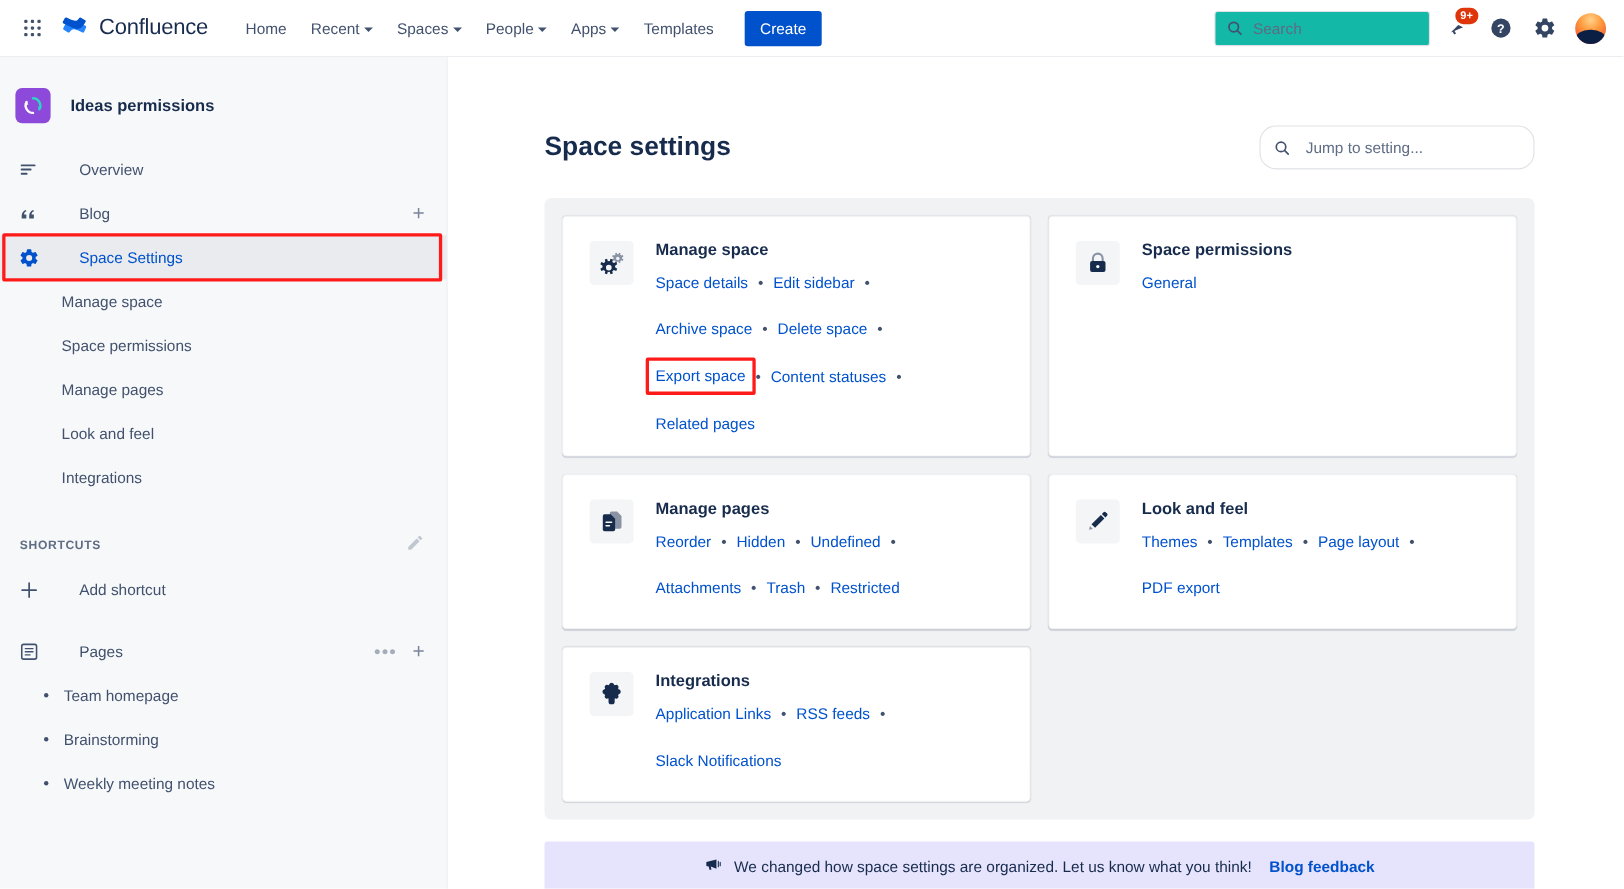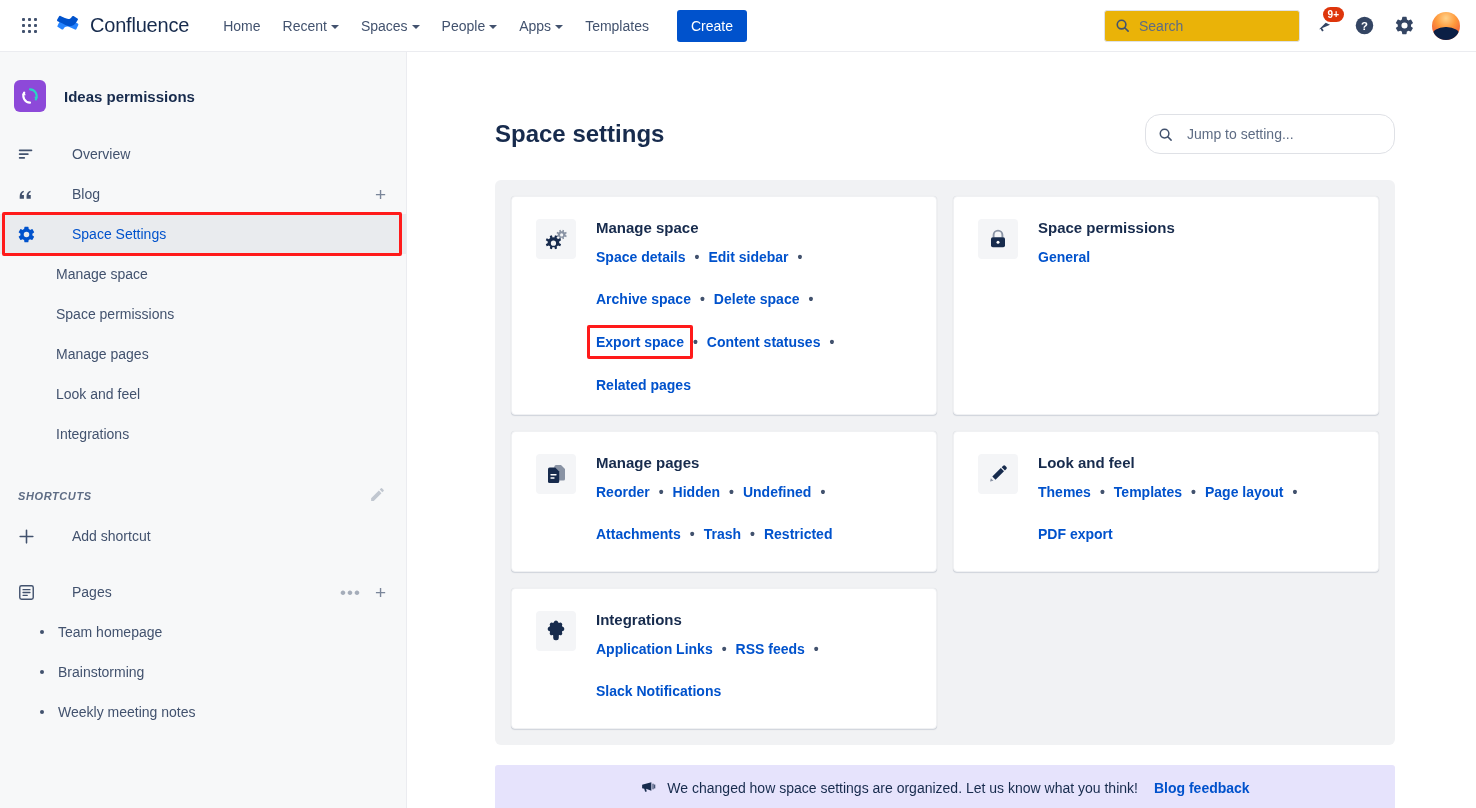--- a/index.html
+++ b/index.html
@@ -40,21 +40,21 @@
     border-left: 4px solid transparent; border-right: 4px solid transparent;
     border-top: 4px solid #42526E; margin-top: 2px; }
   .create-btn {
     background: #0052CC; color: #fff; font-size: 14px; font-weight: 500;
     padding: 8px 14px; border-radius: 3px; margin-left: 16px; cursor: pointer;
     border: none;
   }
   .nav-right { position: absolute; right: 16px; display: flex; align-items: center; gap: 4px; }
   .search-box {
     width: 196px; height: 32px; border: 1px solid #DFE1E6; border-radius: 3px;
-    display: flex; align-items: center; padding: 0 10px; background: #eab308; cursor: text;
+    display: flex; align-items: center; padding: 0 10px; background: #14b8a6; cursor: text;
   }
   .search-box input {
     border: none; outline: none; font-size: 14px; color: #42526E;
     background: transparent; margin-left: 9px; width: 150px;
     font-family: "Liberation Sans", sans-serif;
   }
   .search-box input::placeholder { color: #5E6C84; }
   .icon-btn {
     width: 32px; height: 32px; border-radius: 50%;
     display: flex; align-items: center; justify-content: center;
@@ -109,21 +109,21 @@
     pointer-events: none; z-index: 5;
   }
 
   .sub-row { display: flex; align-items: center; height: 40px; padding-left: 56px; cursor: pointer; }
   .sub-row .lbl { font-size: 14px; color: #42526E; }
 
   .section-head {
     display: flex; align-items: center; height: 40px;
     padding: 0 20px 0 18px; margin-top: 22px;
   }
-  .section-head .t { font-size: 11px; font-weight: bold; color: #5E6C84; letter-spacing: 0.6px; font-style: italic; }
+  .section-head .t { font-size: 11px; font-weight: bold; color: #5E6C84; letter-spacing: 0.6px; }
   .section-head .tail { margin-left: auto; }
 
   .bullet-row { display: flex; align-items: center; height: 40px; padding-left: 40px; cursor: pointer; }
   .bullet-row .dot { width: 4px; height: 4px; border-radius: 50%; background: #42526E; flex-shrink: 0; }
   .bullet-row .lbl { font-size: 14px; color: #42526E; margin-left: 14px; }
 
   
   .main { flex: 1; height: 756px; background: #fff; overflow: hidden; position: relative; }
   .page-head {
     display: flex; align-items: center; justify-content: space-between;
@@ -153,21 +153,21 @@
     padding: 22px 22px 22px 24px; display: flex; gap: 20px;
   }
   .card.tall { min-height: 213px; }
   .card.short { min-height: 141px; }
   .card-icon {
     width: 40px; height: 40px; border-radius: 4px; background: #F4F5F7;
     display: flex; align-items: center; justify-content: center; flex-shrink: 0;
   }
   .card-body { flex: 1; }
   .card-title { font-size: 15px; font-weight: bold; color: #172B4D; margin-bottom: 14px; }
-  .links { display: flex; flex-wrap: wrap; align-items: center; row-gap: 14px; line-height: 1; font-weight: bold; }
+  .links { display: flex; flex-wrap: wrap; align-items: center; row-gap: 14px; line-height: 1; }
   .links a {
     font-size: 14px; color: #0052CC; text-decoration: none; cursor: pointer;
     white-space: nowrap;
   }
   .sep { color: #42526E; font-size: 14px; margin: 0 9px; }
   .break { flex-basis: 100%; height: 0; }
   .link-wrap { position: relative; display: inline-block; }
   .link-highlight {
     position: absolute; left: -9px; top: -9px; right: -9px; bottom: -9px;
     border: 3px solid #FF1A1A; border-radius: 2px; pointer-events: none;

